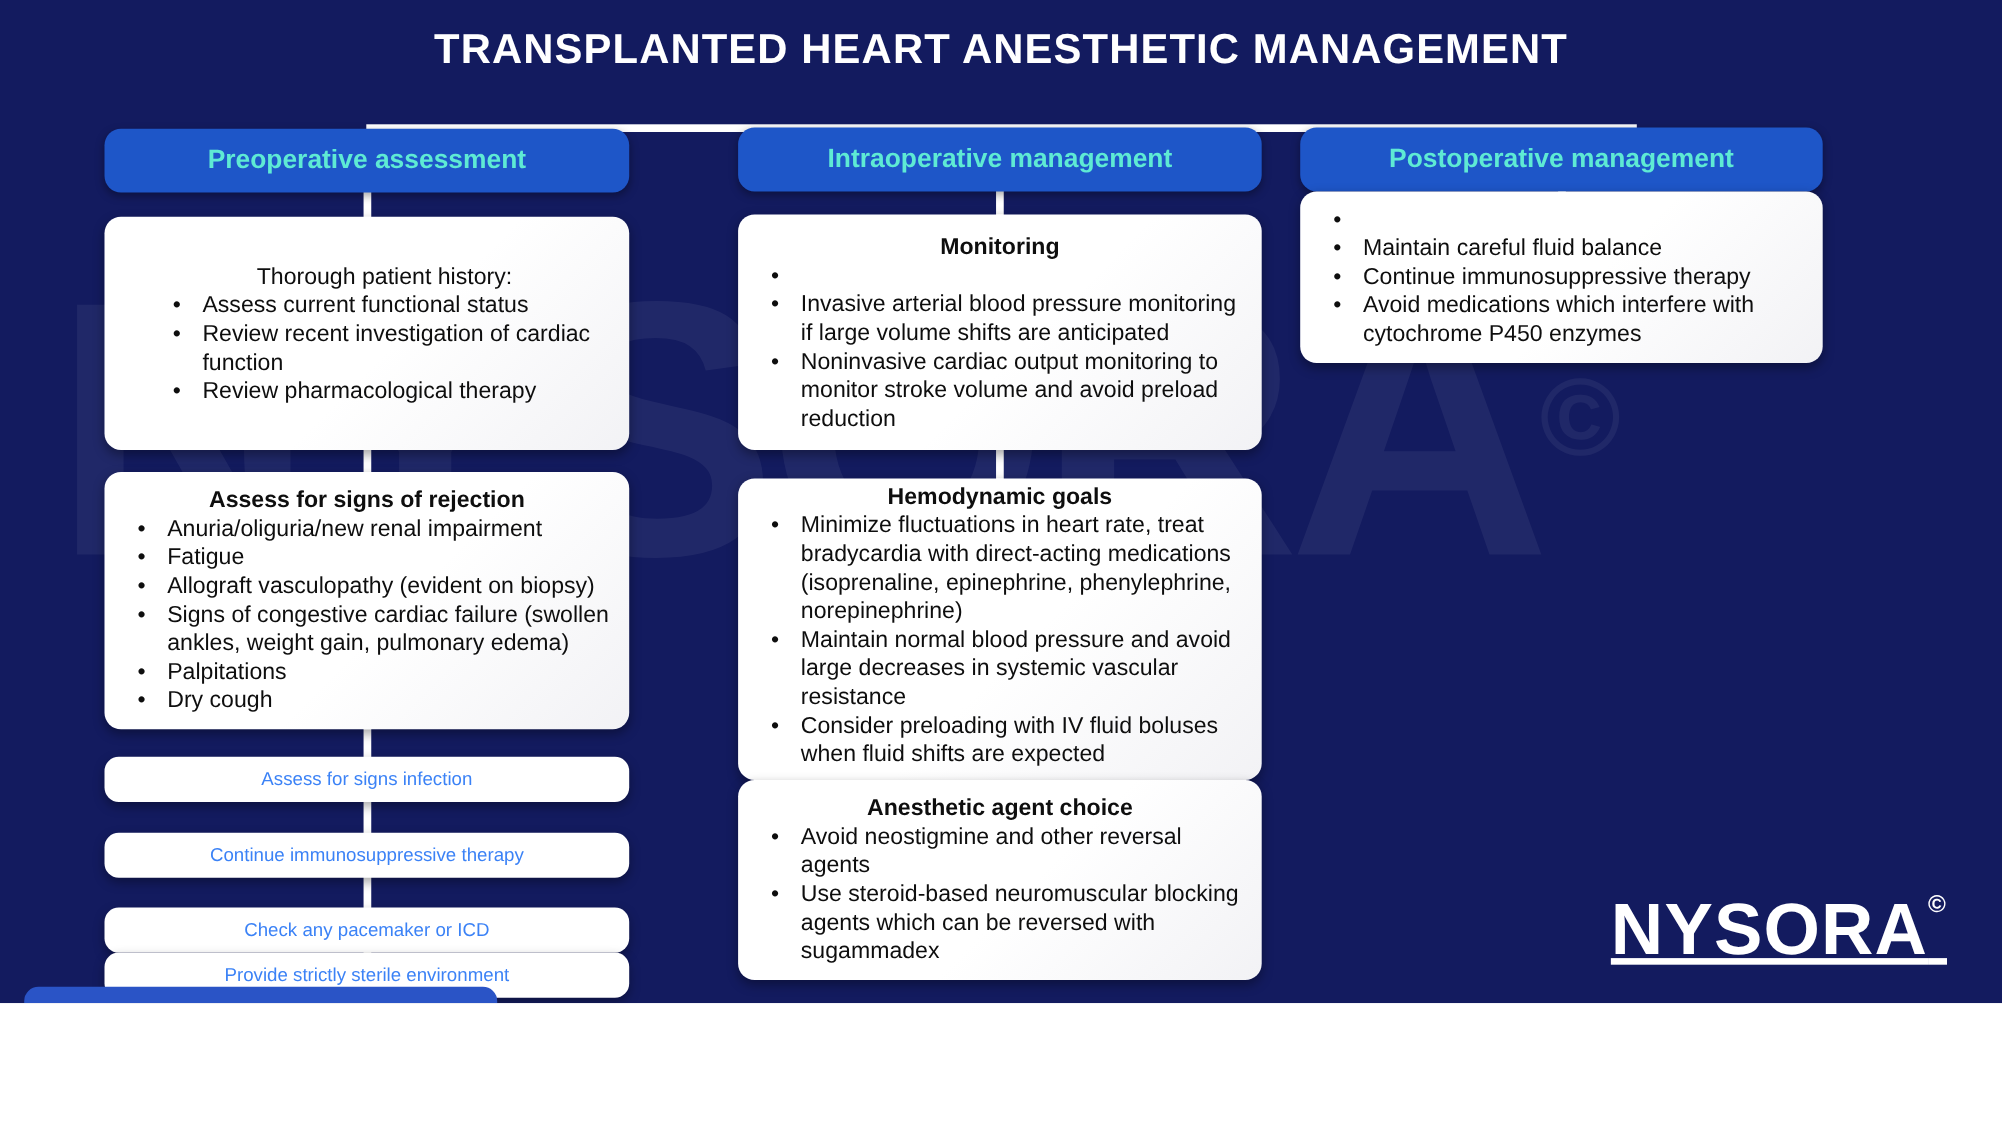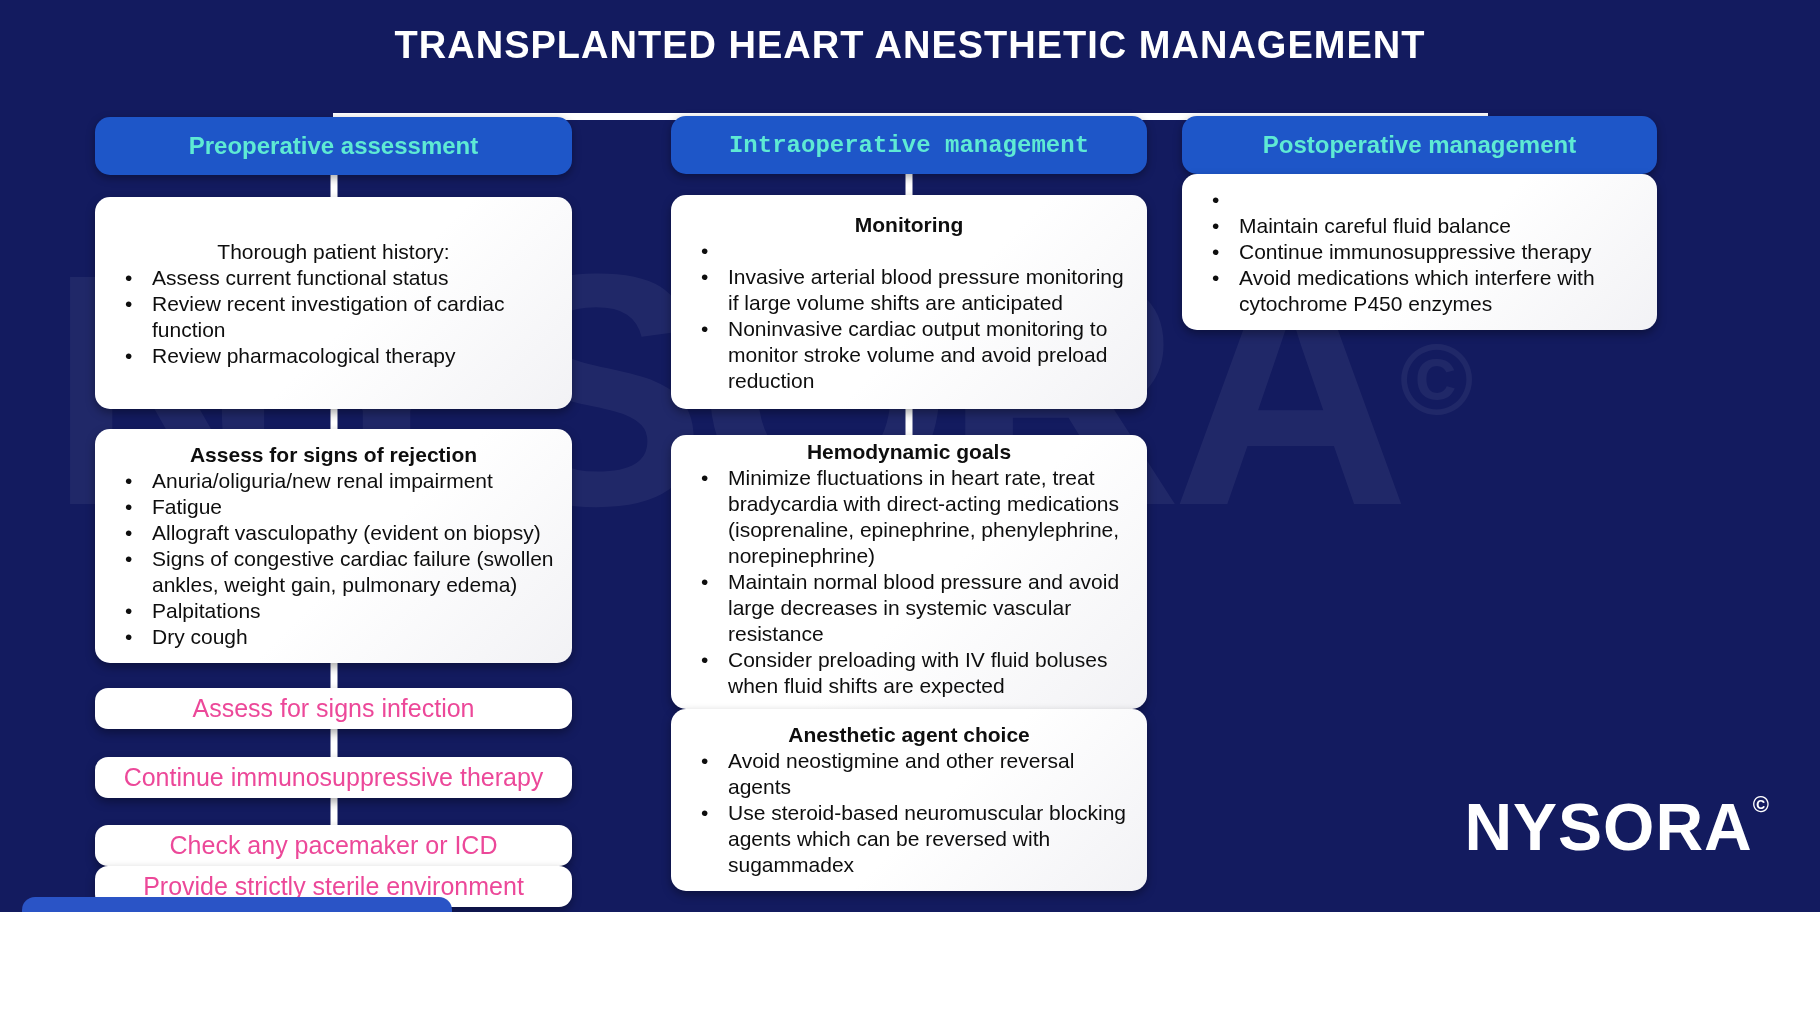--- a/index.html
+++ b/index.html
@@ -54,46 +54,47 @@
   }
   .box-title{text-align:center;padding-left:14px;}
   .box-title.t-bold{font-weight:bold;}
   .brow{display:flex;padding-left:30px;padding-right:4px;}
   .dot{width:27px;flex:none;}
   .btxt{flex:1;}
   
   .pill{
     background:#ffffff;border-radius:13px;min-height:41px;
     display:flex;align-items:center;justify-content:center;
-    color:#ec4899;font-size:25px;
+    color:#3b82f6;font-size:17px;
     box-shadow:0 4px 10px rgba(0,0,0,0.35);
   }
   
   #col-preoperative .item:nth-child(2){margin-top:30px;}
-  #col-preoperative .item:nth-child(3){margin-top:22px;}
+  #col-preoperative .item:nth-child(3){margin-top:22px;padding-left:32px;}
   #col-preoperative .item:nth-child(4){margin-top:20px;}
   #col-preoperative .item:nth-child(5){margin-top:25px;}
   #col-preoperative .item:nth-child(6){margin-top:28px;}
   #col-preoperative .item:nth-child(7){margin-top:27px;}
-  #col-intraoperative .item:nth-child(2){margin-top:29px;font-family:Liberation Mono, monospace;}
+  #col-intraoperative .item:nth-child(2){margin-top:29px;}
   #col-intraoperative .item:nth-child(3){margin-top:21px;}
   #col-intraoperative .item:nth-child(4){margin-top:26px;}
   #col-postoperative .item:nth-child(2){margin-top:29px;}
   
   #col-preoperative .item:nth-child(2).box{padding-top:15px;padding-bottom:15px;}
   #col-preoperative .item:nth-child(3).box{padding-top:42px;padding-bottom:40px;}
   #col-intraoperative .item:nth-child(2).box{padding-top:11px;padding-bottom:11px;}
   #col-intraoperative .item:nth-child(3).box{padding-top:17px;padding-bottom:15px;}
   #col-intraoperative .item:nth-child(4).box{padding-top:4px;padding-bottom:10px;}
   #col-postoperative .item:nth-child(2).box{padding-top:20px;padding-bottom:18px;}
   
   .logo{
-    position:absolute;right:50px;bottom:52px;z-index:3;
+    position:absolute;right:50px;bottom:35px;z-index:3;
     color:#ffffff;font-size:66px;font-weight:800;letter-spacing:1px;
     line-height:1;
+    text-decoration:underline;
   }
   .logo sup{font-size:22px;vertical-align:38px;}
   
   .bottom-partial{
     position:absolute;left:22px;bottom:0;width:430px;height:15px;
     background:#2a54c6;border-radius:13px 13px 0 0;z-index:2;
   }
 </style>
 </head>
 <body>

